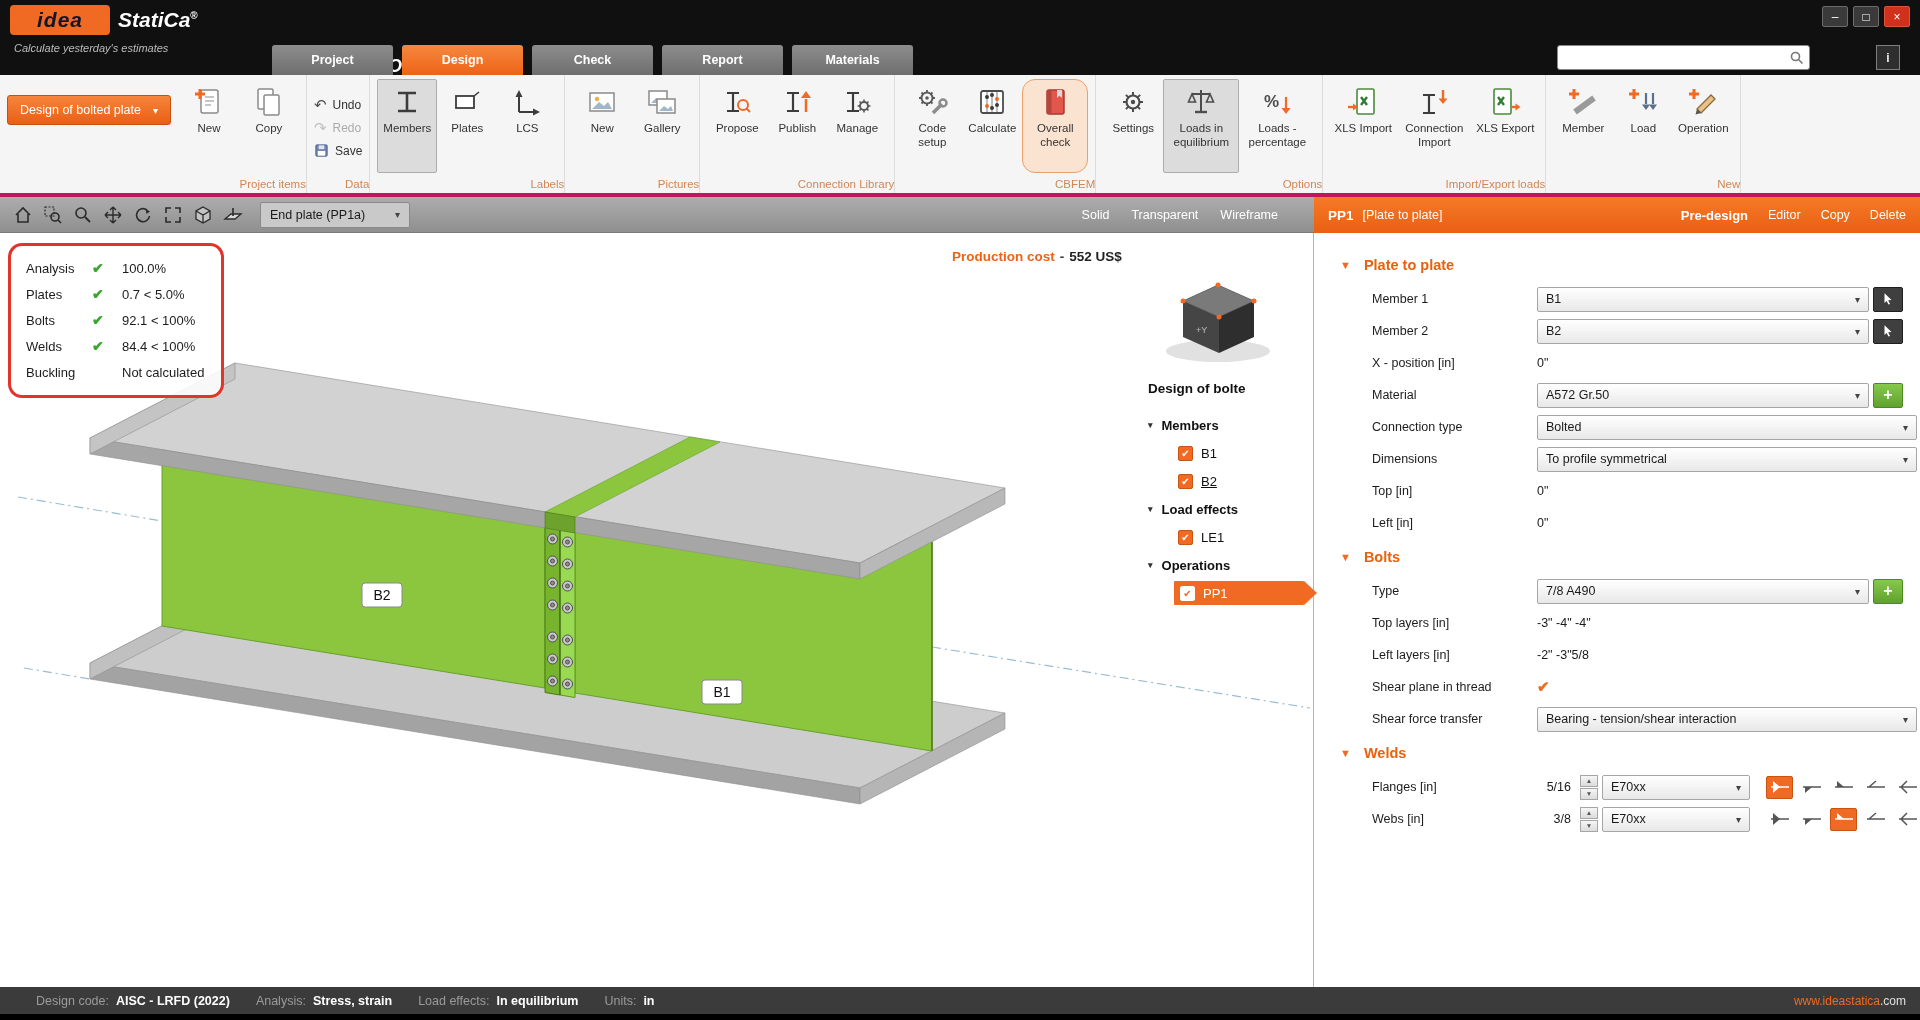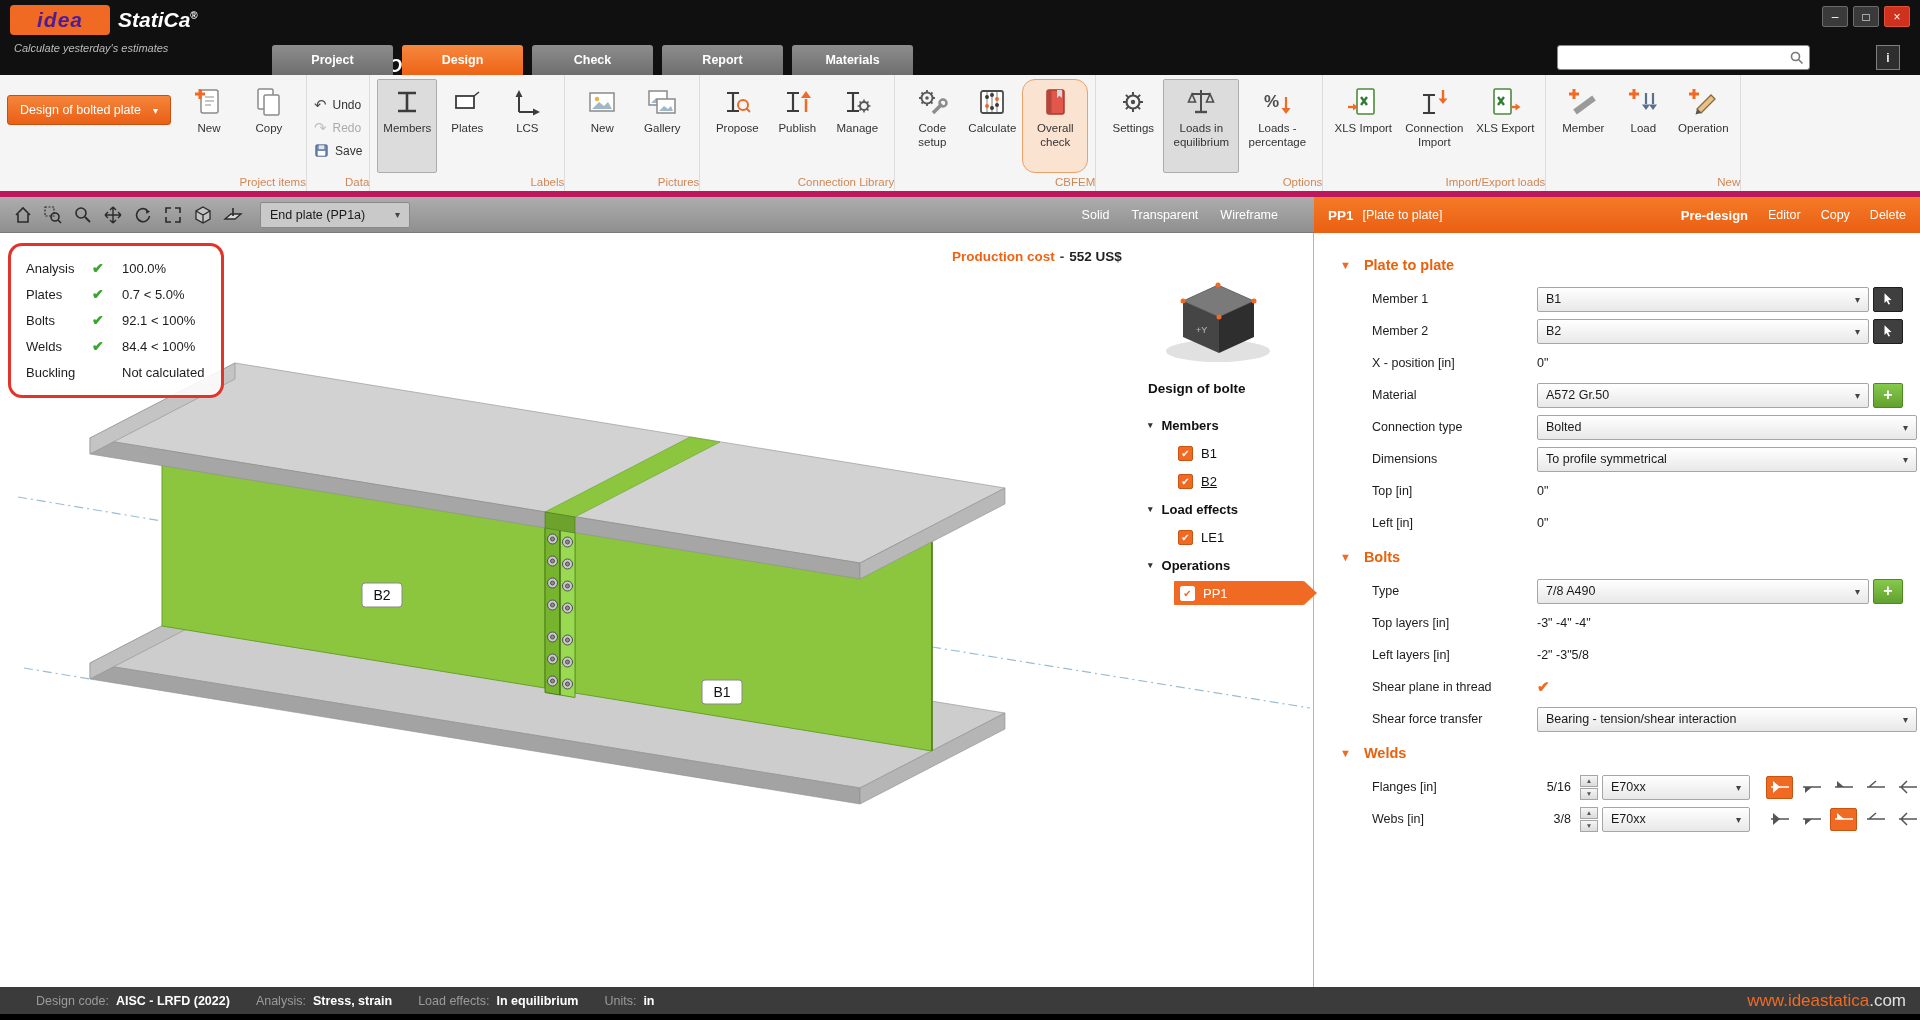--- a/index.html
+++ b/index.html
@@ -2,42 +2,42 @@
 <html><head>
 <meta charset="utf-8">
 <style>
   * { margin:0; padding:0; box-sizing:border-box; }
   html,body { width:1920px; height:1020px; overflow:hidden; }
   body { font-family:"Liberation Sans", sans-serif; background:#fff; position:relative; font-size:13px; }
 
   
   .titlebar { position:absolute; top:0; left:0; width:1920px; height:75px; background:#101010; }
   .logo-box { position:absolute; left:10px; top:5px; width:100px; height:30px; background:#f06a24; border-radius:4px;
-              color:#4c1d95; font-weight:bold; font-style:italic; font-size:21px; display:flex; align-items:center; justify-content:center; letter-spacing:1px;}
+              color:#0f172a; font-weight:bold; font-style:italic; font-size:21px; display:flex; align-items:center; justify-content:center; letter-spacing:1px;}
   .logo-statica { position:absolute; left:118px; top:8px; color:#fff; font-weight:bold; font-style:italic; font-size:21px; }
   .logo-reg { font-size:10px; vertical-align:super; font-style:normal; }
   .tagline { position:absolute; left:14px; top:42px; color:#bdbdbd; font-style:italic; font-size:11px; }
   .app-name { position:absolute; left:282px; top:12px; color:#fff; font-weight:bold; font-style:italic; font-size:18px; letter-spacing:1.5px;margin-top:44px; }
   .doc-title { position:absolute; top:13px; left:0; width:100%; text-align:center; color:#f0f0f0; font-size:14px; pointer-events:none; }
   .win-controls { position:absolute; top:6px; right:10px; display:flex; gap:5px; }
   .win-btn { width:26px; height:21px; background:#3a3a3a; border:1px solid #6a6a6a; color:#fff; font-size:12px;
              display:flex; align-items:center; justify-content:center; border-radius:2px; }
   .win-btn.close { background:#d0311c; border-color:#e0513c; }
   .tabs { position:absolute; left:272px; bottom:0; display:flex; gap:9px; }
   .tab { width:121px; height:30px; background:linear-gradient(#8d8d8d,#6e6e6e); color:#fff; font-size:12.5px; font-weight:bold;
          display:flex; align-items:center; justify-content:center; border-radius:3px 3px 0 0; }
   .tab.active { background:linear-gradient(#f5883f,#ee6316); }
   .search-box { position:absolute; top:45px; right:110px; width:253px; height:25px; background:#fff; border:1px solid #888;
                 border-radius:3px; display:flex; align-items:center; padding-right:4px; }
   .search-input { flex:1; border:none; outline:none; padding:0 6px; font-size:12px; height:100%; background:transparent; }
   .info-btn { position:absolute; top:45px; right:20px; width:24px; height:25px; background:#2e2e2e; border:1px solid #808080;
               color:#eee; font-size:12px; font-weight:bold; display:flex; align-items:center; justify-content:center; }
 
   
-  .ribbon { position:absolute; top:75px; left:0; width:1920px; height:122px; background:#f5f5f5; border-bottom:6px solid #be185d; display:flex; }
+  .ribbon { position:absolute; top:75px; left:0; width:1920px; height:122px; background:#f5f5f5; border-bottom:4px solid #be185d; display:flex; }
   .rgroup { position:relative; display:flex; align-items:flex-start; padding:4px 7px 18px 7px; border-right:1px solid #dcdcdc; }
   .rgroup-label { position:absolute; bottom:3px; left:0; width:100%; text-align:right; font-size:11.5px; color:#cf8757; white-space:nowrap; }
   .rbtn { width:60px; min-height:94px; display:flex; flex-direction:column; align-items:center; padding-top:5px;
           border:1px solid transparent; border-radius:2px; }
   .rbtn.w74 { width:76px; } .rbtn.w66 { width:66px;border-radius:13px; }
   .rbtn .rlabel { margin-top:3px; font-size:11.5px; color:#333; text-align:center; line-height:1.18; }
   .rbtn.pressed { background:#dcdcdc; border-color:#adadad; }
   .rbtn.highlight { background:#fbe3d2; border-color:#eda06a; }
   .ric { width:34px; height:34px; }
   .design-dd { margin-top:16px; height:30px; background:linear-gradient(#f6853c,#e95f15); border:1px solid #c94f0e; border-radius:3px;
@@ -117,21 +117,21 @@
   .weld-icons { display:flex; gap:5px; margin-left:12px; }
   .wicon { width:27px; height:23px; display:flex; align-items:center; justify-content:center; color:#555; border-radius:2px; }
   .wicon.hl { background:#f06a24; color:#fff; border:1px solid #c9530f; }
 
   
   .statusbar { position:absolute; top:987px; left:0; width:1920px; height:27px; background:#3b3b3b; display:flex; align-items:center;
                padding-left:36px; gap:26px; font-size:12.5px; }
   .st-pair { display:flex; align-items:flex-start; }
   .st-label { color:#9b9b9b; margin-right:7px; }
   .st-value { color:#fff; font-weight:bold; }
-  .website { margin-left:auto; margin-right:14px; font-size:17px; }
+  .website { margin-left:auto; margin-right:14px; font-size:12px; }
   .web-main { color:#f06a24; } .web-suffix { color:#e0e0e0; }
   .bottom-strip { position:absolute; top:1014px; left:0; width:1920px; height:6px; background:#000; }
 </style>
 </head>
 <body>
 
 <div class="titlebar">
   <div class="logo-box">
       <span>idea</span>
     </div>

